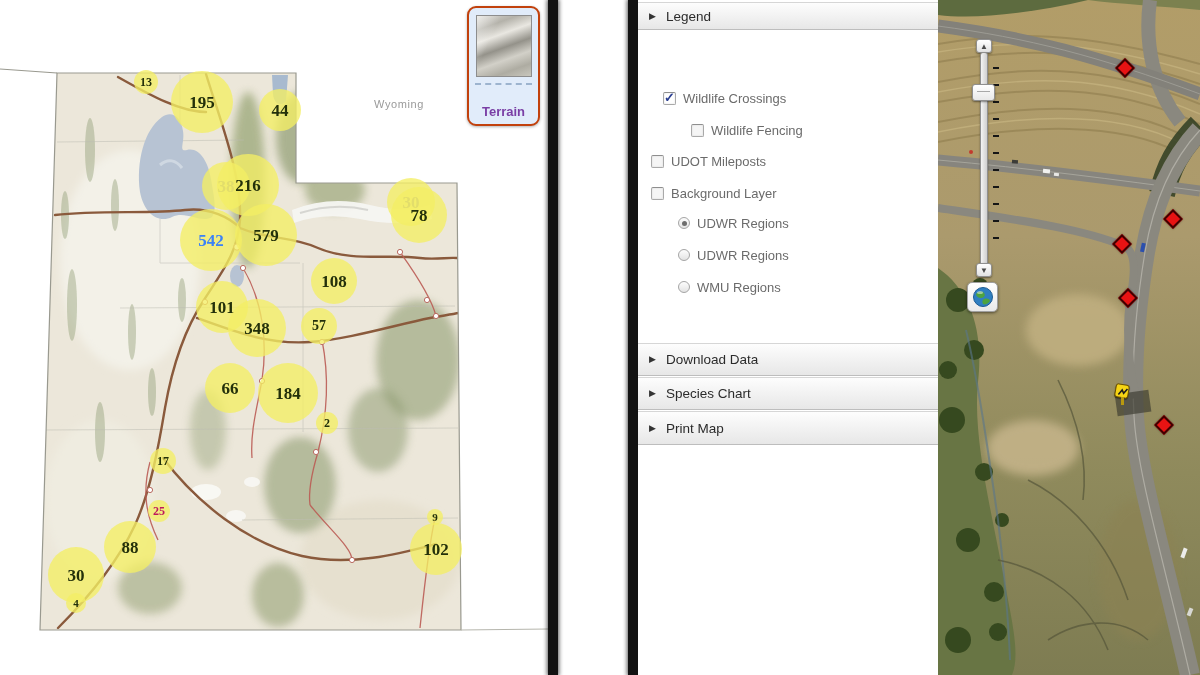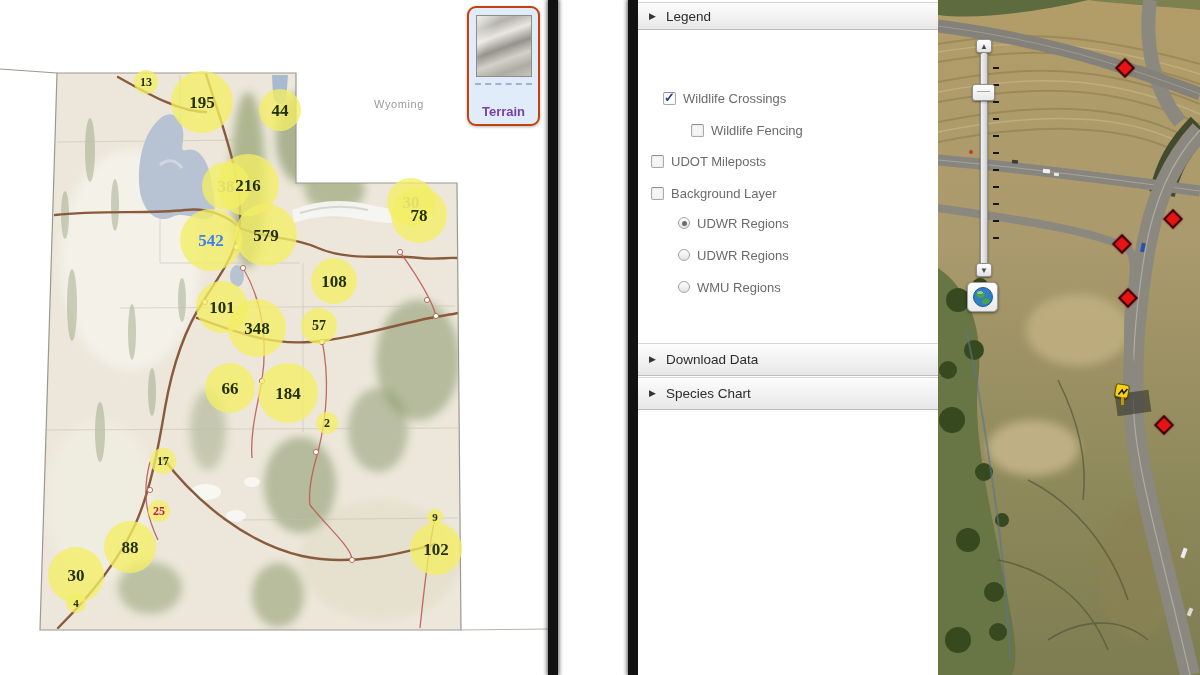--- a/index.html
+++ b/index.html
@@ -264,20 +264,24 @@
     </div>
 
     <div class="acc" style="top:343px;height:33px;">
       <span class="tri r"></span>
       <span class="lbl">Download Data</span>
     </div>
     <div class="acc" style="top:377px;height:33px;">
       <span class="tri r"></span>
       <span class="lbl">Species Chart</span>
     </div>
+    <div class="acc" style="top:411px;height:34px;">
+      <span class="tri r"></span>
+      <span class="lbl">Print Map</span>
+    </div>
   </div>
 
   <div id="aerial">
     <svg width="262" height="675" viewBox="0 0 262 675">
       <defs>
         <linearGradient id="tan" x1="0" y1="0" x2="0" y2="1">
           <stop offset="0" stop-color="#b29d68"></stop>
             <stop offset=".35" stop-color="#ab9a6d"></stop>
           <stop offset=".7" stop-color="#8f8a5c"></stop>
             <stop offset="1" stop-color="#7e7c52"></stop>

